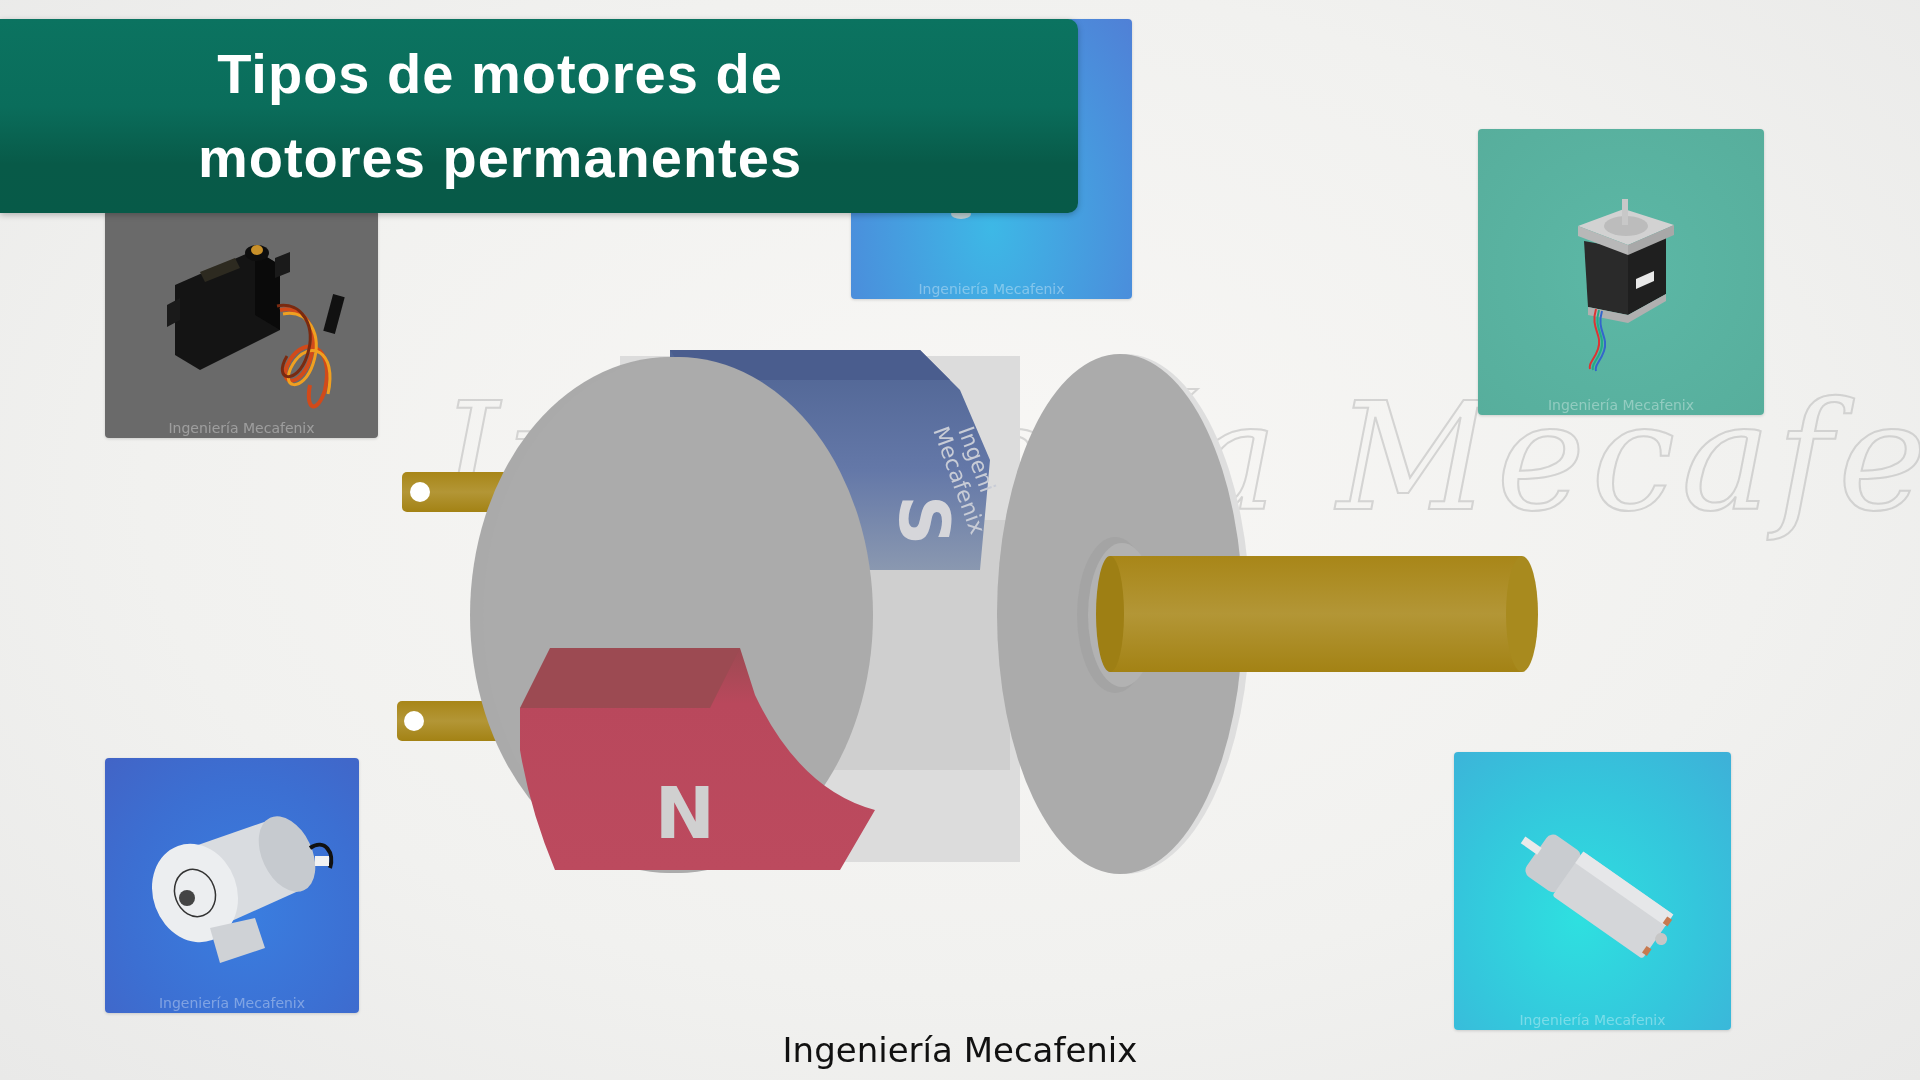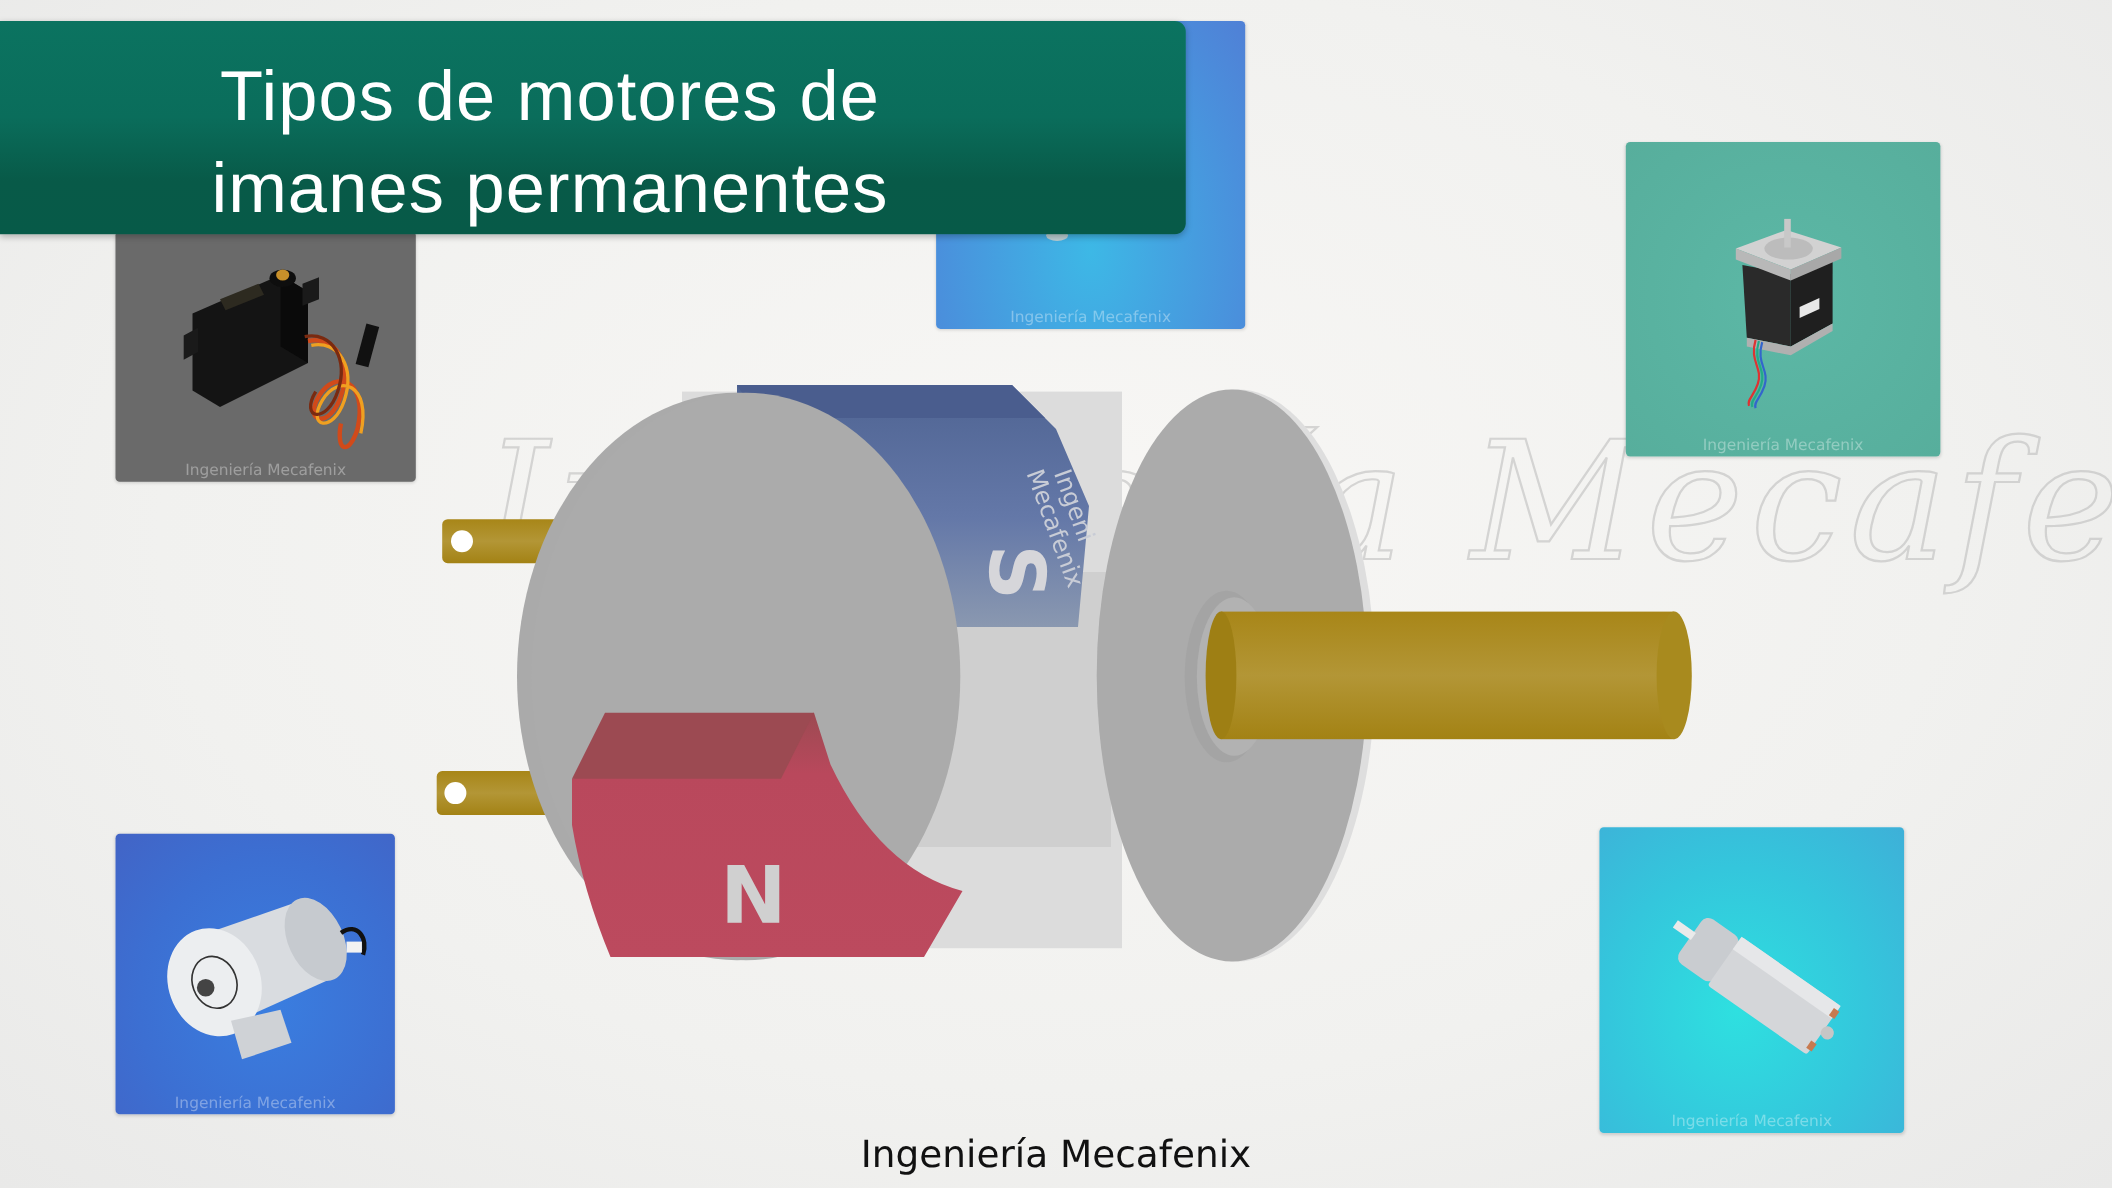--- a/index.html
+++ b/index.html
@@ -28,23 +28,24 @@
     background: radial-gradient(ellipse at 45% 60%, #2ee0e0 0%, #34c6dc 55%, #3eb0d8 100%); }
 
   #title-banner {
     position:absolute; left:0; top:19px; width:1078px; height:194px;
     border-radius:0 10px 10px 0;
     background: linear-gradient(180deg, #0b7360 0%, #0a6d5b 45%, #085a48 75%, #075a48 100%);
     box-shadow: 0 2px 6px rgba(0,0,0,0.25);
   }
   #title-text {
     position:absolute; left:0; top:0; width:1000px; height:194px;
-    display:flex; flex-direction:column; justify-content:flex-end; align-items:center;
-    color:#ffffff; font-family:"Liberation Sans", sans-serif; font-size:64px; line-height:84px;
+    display:flex; flex-direction:column; justify-content:center; align-items:center;
+    color:#ffffff; font-family:"Liberation Sans", sans-serif; font-size:56px; line-height:84px;
     letter-spacing:1px;
+    font-weight:bold;
   }
   #title-text span { display:block; }
 
   #footer-brand {
     position:absolute; left:0; width:1920px; top:1030px; text-align:center;
     font-family:"DejaVu Sans", sans-serif; font-size:34px; color:#111111;
   }
 
   #motor-diagram { position:absolute; left:380px; top:330px; }
   #bg-watermark {
@@ -139,21 +140,21 @@
       <rect x="214" y="118" width="6" height="8" fill="#c77a50"></rect>
       <rect x="214" y="154" width="6" height="8" fill="#c77a50"></rect>
     </g>
   </svg>
   <div class="wm">Ingeniería Mecafenix</div>
 </div>
 
 <div id="title-banner">
   <div id="title-text">
     <span>Tipos de motores de</span>
-    <span>imanes permanentes</span>
+    <span>motores permanentes</span>
   </div>
 </div>
 
 <svg id="motor-diagram" width="1180" height="560" viewBox="0 0 1180 560">
   <defs>
     <linearGradient id="gold" x1="0" y1="0" x2="0" y2="1">
       <stop offset="0" stop-color="#a88618"></stop>
       <stop offset="0.5" stop-color="#b39636"></stop>
       <stop offset="1" stop-color="#a38214"></stop>
     </linearGradient>

